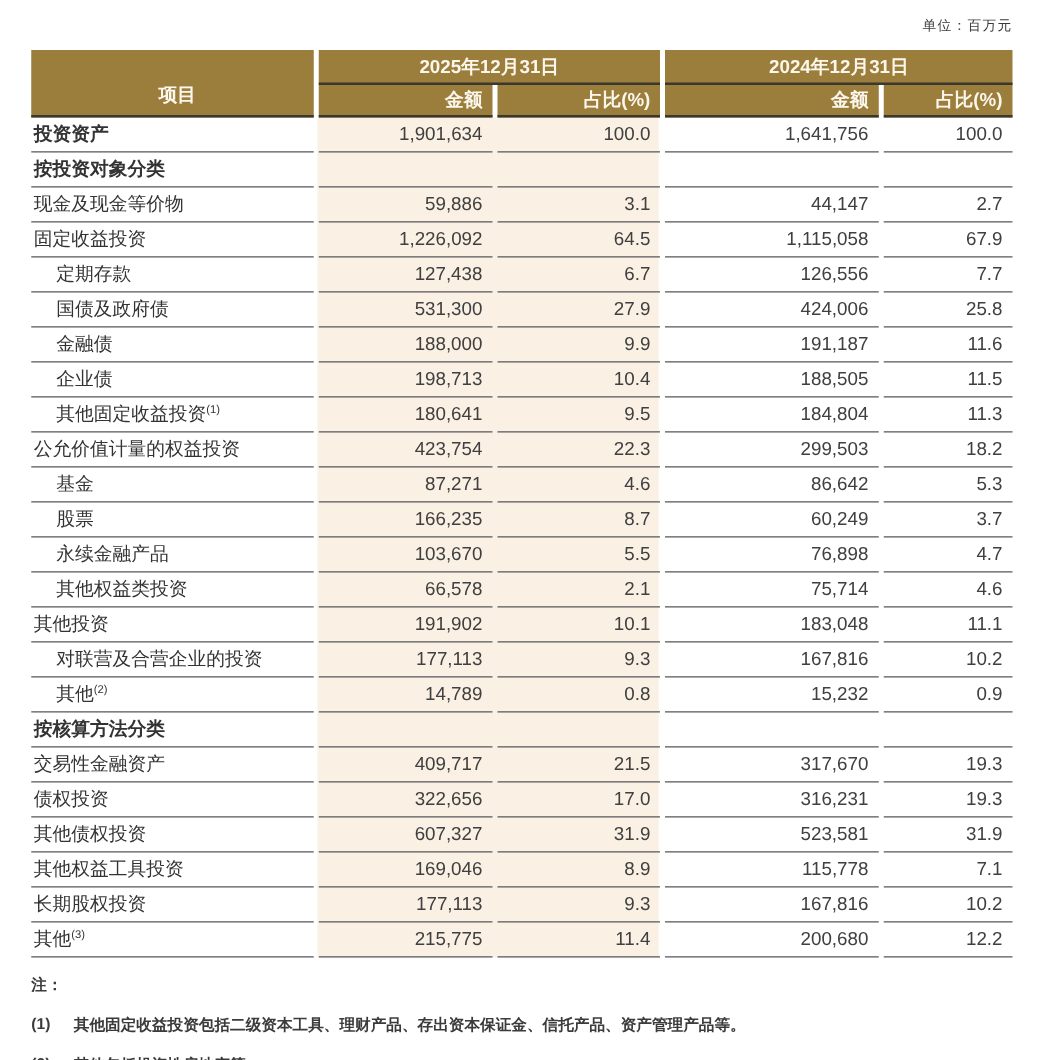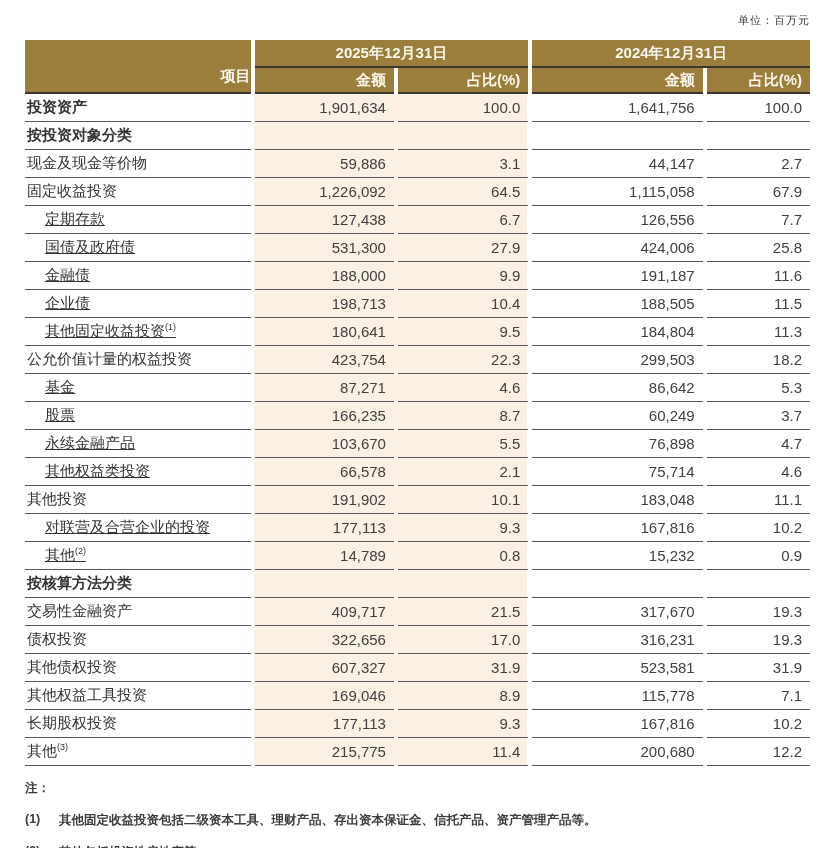--- a/index.html
+++ b/index.html
@@ -28,33 +28,33 @@
   }
   col.c-item{width:225px;} col.c-a25{width:139px;} col.c-p25{width:130px;}
   col.c-a24{width:170px;} col.c-p24{width:103px;}
   th{
     background:var(--gold);color:var(--hdrtext);font-size:15px;font-weight:bold;
     padding:0;
   }
   tr.hdr1 th{height:28px;}
   th.date-cell{text-align:center;border-bottom:2px solid var(--darkline);}
   th.item-col{
-    text-align:right;vertical-align:bottom;padding:0 0 6px 8px;
+    text-align:center;vertical-align:bottom;padding:0 0 6px 8px;
     border-bottom:2px solid var(--darkline);
   }
   tr.hdr2 th{
     height:26px;text-align:right;padding-right:8px;
     border-bottom:2px solid var(--darkline);
   }
   td{
     height:28px;padding:0;font-size:15px;background:transparent;
     border-bottom:1.5px solid var(--line);vertical-align:middle;
   }
   td.item{text-align:left;padding-left:2px;color:var(--text);}
-  td.item.indent{padding-left:20px;text-decoration:underline;}
+  td.item.indent{padding-left:20px;}
   td.item.bold{font-weight:bold;}
   td.num{text-align:right;padding-right:8px;color:var(--numtext);}
   sup{font-size:9px;line-height:0;}
   .notes{position:absolute;left:25px;top:780px;width:785px;font-size:12.5px;color:#3b3b3b;font-weight:600;}
   .notes-title{margin:0;}
   .note-item{display:flex;margin-top:15px;}
   .note-num{width:34px;flex:0 0 34px;}
   .note-text{flex:1;}
 </style>
 </head>

